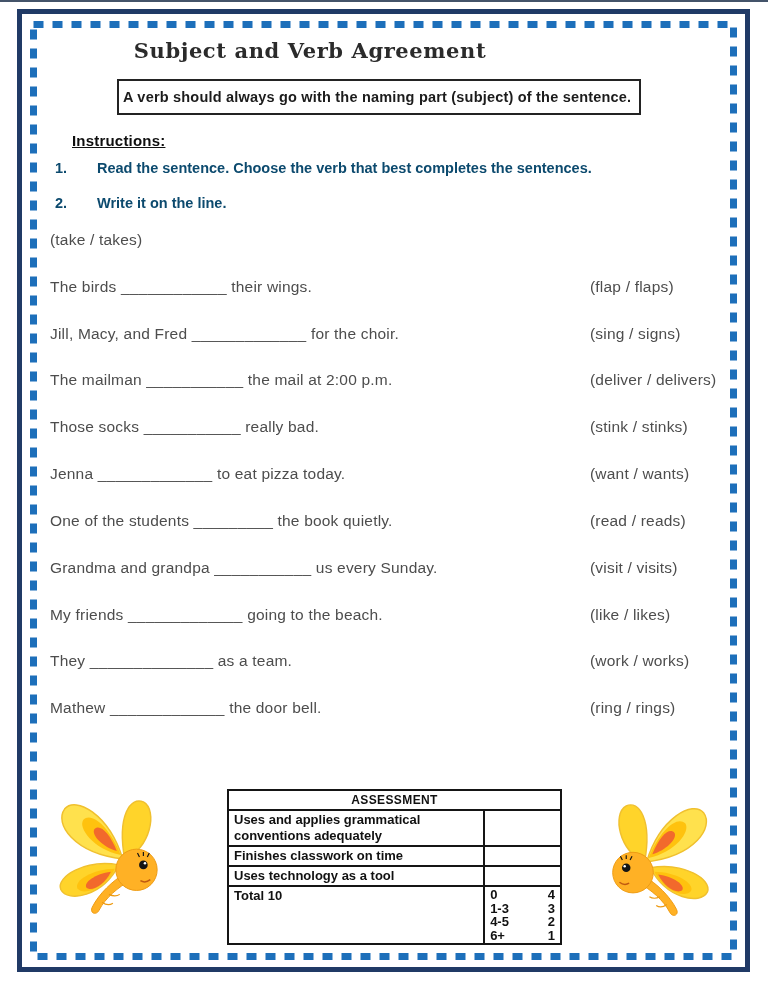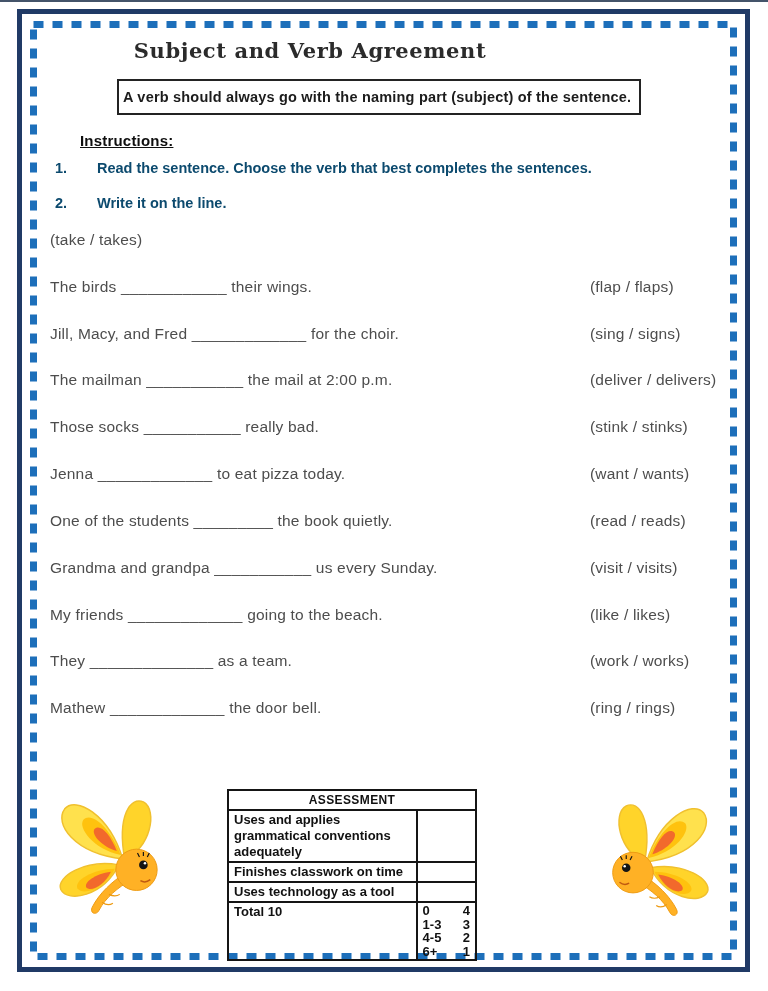--- a/index.html
+++ b/index.html
@@ -14,32 +14,32 @@
     font-family:"DejaVu Serif", serif;font-weight:bold;font-size:21px;
     letter-spacing:0.6px;color:#2b2b2b;
   }
   .def-box{
     position:absolute;left:117px;top:79px;width:524px;box-sizing:border-box;
     border:2px solid #232323;padding:8px 4px;
     font-size:14.5px;font-weight:600;color:#1c1c1c;letter-spacing:0.2px;
   }
   .inst-label{
     position:absolute;left:72px;top:132px;font-size:15px;font-weight:bold;
-    color:#0f0f0f;text-decoration:underline;letter-spacing:0.2px;margin-left:8px;
+    color:#0f0f0f;text-decoration:underline;letter-spacing:0.2px;
   }
   .inst-item{position:absolute;left:55px;font-size:14.5px;font-weight:bold;color:#0c4a6e;}
   .inst-item .num{display:inline-block;width:42px;}
   #inst-1{top:160px;}
   #inst-2{top:195px;}
   #exercise-list{position:absolute;left:50px;top:230px;width:670px;}
   .ex-row{height:46.83px;display:flex;align-items:flex-start;}
   .sentence{flex:0 0 540px;font-size:15.5px;line-height:19px;color:#4d4d4d;letter-spacing:0.2px;}
   .choices{flex:0 0 auto;font-size:15.5px;line-height:19px;color:#4d4d4d;letter-spacing:0.2px;}
   table.assess{
-    position:absolute;left:227px;top:789px;width:250px;border-collapse:collapse;
+    position:absolute;left:227px;top:789px;width:335px;border-collapse:collapse;
     font-size:13px;font-weight:bold;color:#111;
   }
   table.assess td{border:2px solid #151515;padding:1px 5px;line-height:16px;}
   td.a-head{text-align:center;font-size:12px;letter-spacing:0.4px;padding:1px 2px;}
   td.a-crit{width:238px;margin-top:40px;}
   td.a-score{width:63px;}
   td.a-total{vertical-align:top;}
   td.a-scale{vertical-align:top;padding:2px 14px 2px 8px;}
   .scale-row{display:flex;justify-content:space-between;line-height:13.5px;font-size:13px;}
   .bfly{position:absolute;}

